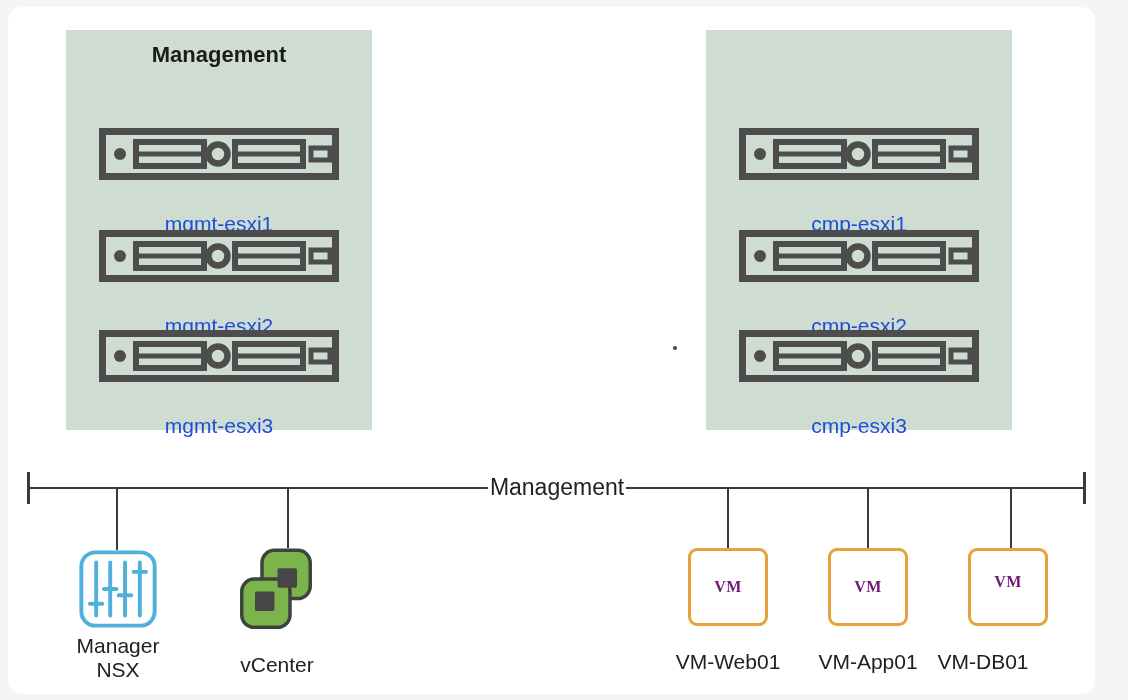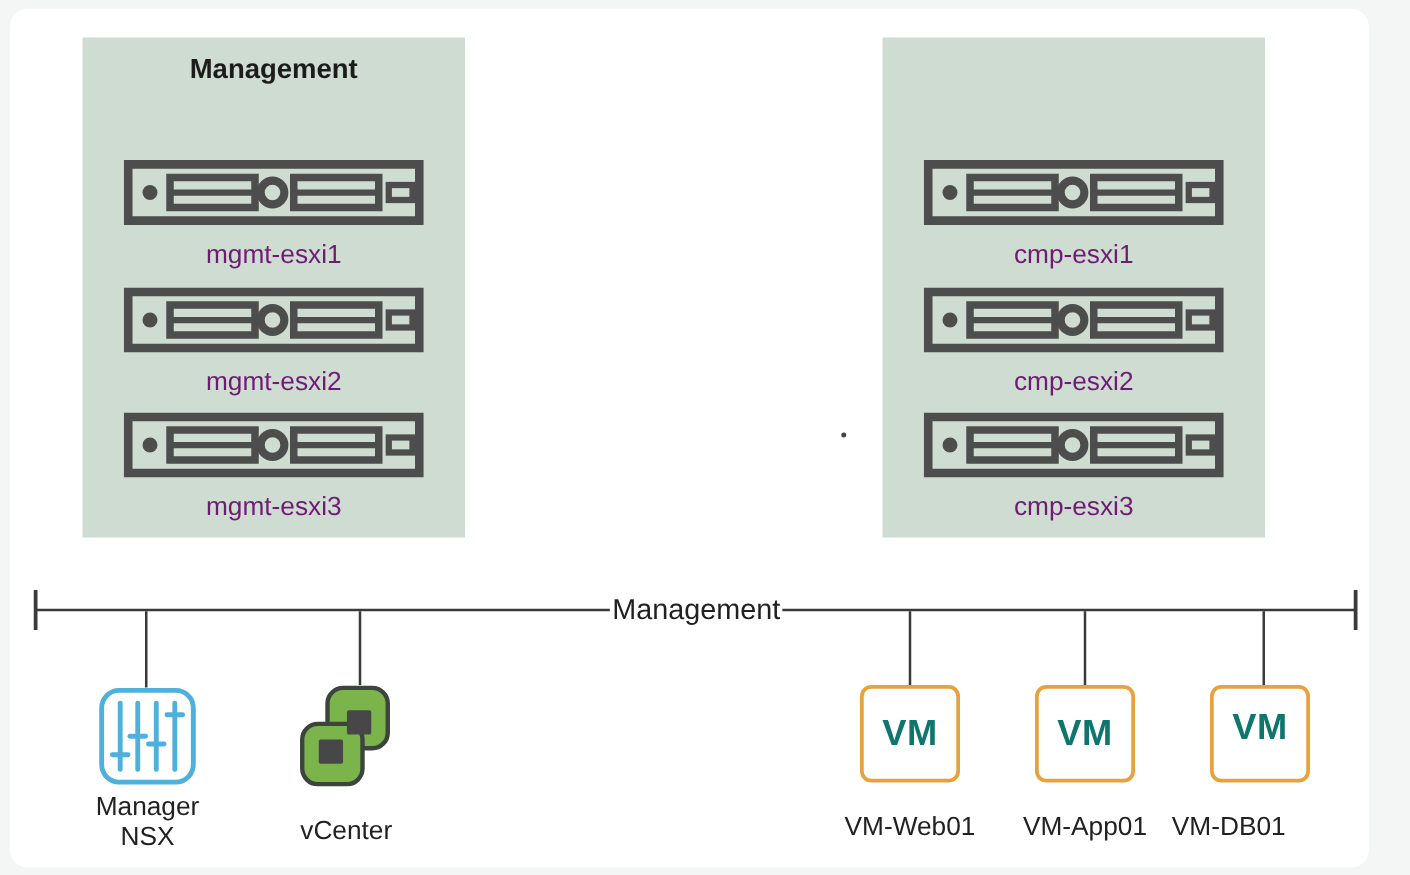--- a/index.html
+++ b/index.html
@@ -25,21 +25,21 @@
   .cluster-title{
     position:absolute;top:12px;left:0;width:100%;
     text-align:center;font-weight:bold;font-size:22px;color:#1c1c1c;
   }
   .host-icon{position:absolute;left:33px;width:240px;height:52px;}
   .host-icon.h1{top:98px;}
   .host-icon.h2{top:200px;}
   .host-icon.h3{top:300px;}
   .host-label{
     position:absolute;left:0;width:100%;text-align:center;
-    font-size:21px;color:#701a75;
+    font-size:21px;color:#1d4ed8;margin-top:20px;
   }
   .host-label.l1{top:162px;}
   .host-label.l2{top:264px;}
   .host-label.l3{top:364px;}
   
   .bus-line{position:absolute;left:28px;top:487px;width:1057px;height:2px;background:#3a3a3a;}
   .bus-cap{position:absolute;top:472px;width:3px;height:32px;background:#3a3a3a;}
   .bus-cap.left{left:27px;}
   .bus-cap.right{left:1083px;}
   .bus-label{
@@ -63,21 +63,21 @@
   .vc-label{left:207px;top:653px;text-align:center;}
   .vm-box{
     position:absolute;top:548px;width:80px;height:78px;
     background:#ffffff;border:3px solid #e8a23d;border-radius:9px;
     display:flex;align-items:center;justify-content:center;
     box-sizing:border-box;
   }
   .vm-box.b1{left:688px;}
   .vm-box.b2{left:828px;}
   .vm-box.b3{left:968px;}
-  .vm-text{font-size:29px;font-weight:bold;color:#0f766e;letter-spacing:0.5px;}
+  .vm-text{font-size:16px;font-weight:bold;color:#701a75;letter-spacing:0.5px;font-family:Liberation Serif, serif;}
   .vm-box.b3 .vm-text{transform:translateY(-5px);}
   .vm-label{top:650px;}
   .vm-label.t1{left:658px;}
   .vm-label.t2{left:798px;}
   .vm-label.t3{left:913px;}
   .stray-dot{position:absolute;left:673px;top:346px;width:4px;height:4px;border-radius:50%;background:#444;}
 </style>
 </head>
 <body>
 

